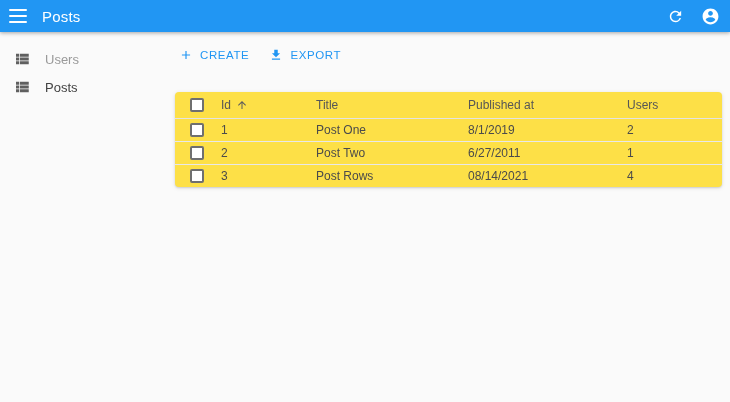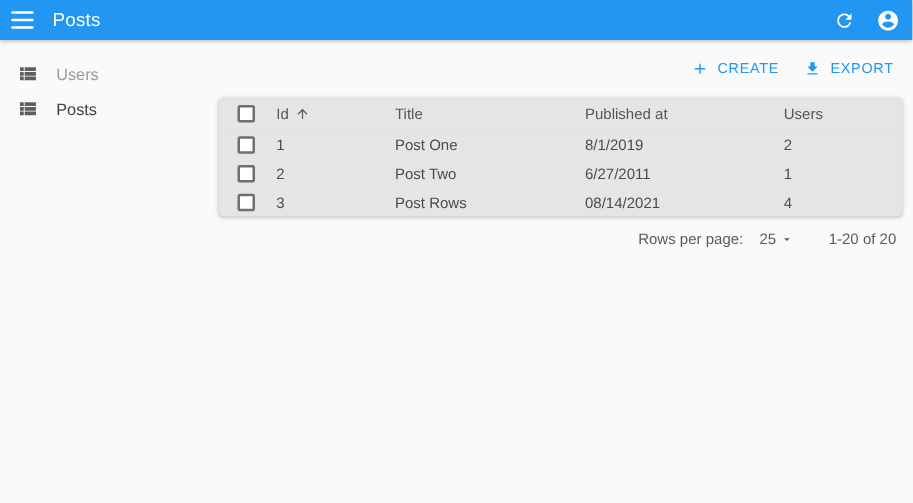--- a/index.html
+++ b/index.html
@@ -38,33 +38,33 @@
   .sidebar-item {
     height:28px; display:flex; align-items:center;
     padding-left:13px; gap:14px; font-size:13px; cursor:pointer;
   }
   .sidebar-item .mi { color:#5f5f5f; }
   .sidebar-label-inactive { color:#9a9a9a; }
   .sidebar-label-active { color:#424242; }
   
   .main { flex:1; padding:12px 8px 0 0; }
   .actions {
-    display:flex; justify-content:flex-end; align-items:center;
-    gap:12px; margin-bottom:12px; padding-right:3px; height:22px;
+    display:flex; justify-content:flex-start; align-items:center;
+    gap:12px; margin-bottom:26px; padding-right:3px; height:22px;
   }
   .text-btn {
     background:none; border:none; cursor:pointer;
     display:flex; align-items:center; gap:7px;
     color:#2196f3; font-family:"Liberation Sans", sans-serif;
     font-size:11.5px; font-weight:500; letter-spacing:.6px;
     padding:3px 4px;
   }
   
   .card {
-    background:#e5e5e5; border-radius:4px;
+    background:#fde047; border-radius:4px;
     box-shadow:0 1px 2px rgba(0,0,0,0.13), 0 1px 5px rgba(0,0,0,0.09);
     overflow:hidden;
   }
   table { width:100%; border-collapse:collapse; font-size:12px; }
   th, td { text-align:left; padding:0; }
   thead th {
     height:26px; font-weight:400; color:#565656;
     border-bottom:1px solid #e3e3e3;
   }
   tbody td { height:23px; color:#4b4b4b; border-bottom:1px solid #e8e8e8; }
@@ -211,27 +211,15 @@
               </td>
             <td>3</td>
             <td>Post Rows</td>
             <td>08/14/2021</td>
             <td>4</td>
           </tr>
         </tbody>
       </table>
     </div>
 
-    <div class="pagination">
-      <span class="rpp-label">Rows per page:</span>
-      <span class="rpp-select">
-        <span>25</span>
-        <span class="mi">
-          <svg width="11" height="11" viewBox="0 0 24 24" fill="currentColor">
-              <path d="M7 10l5 5 5-5z"></path>
-            </svg>
-        </span>
-      </span>
-      <span>1-20 of 20</span>
-    </div>
 
   </main>
 </div>
 
 </body></html>

